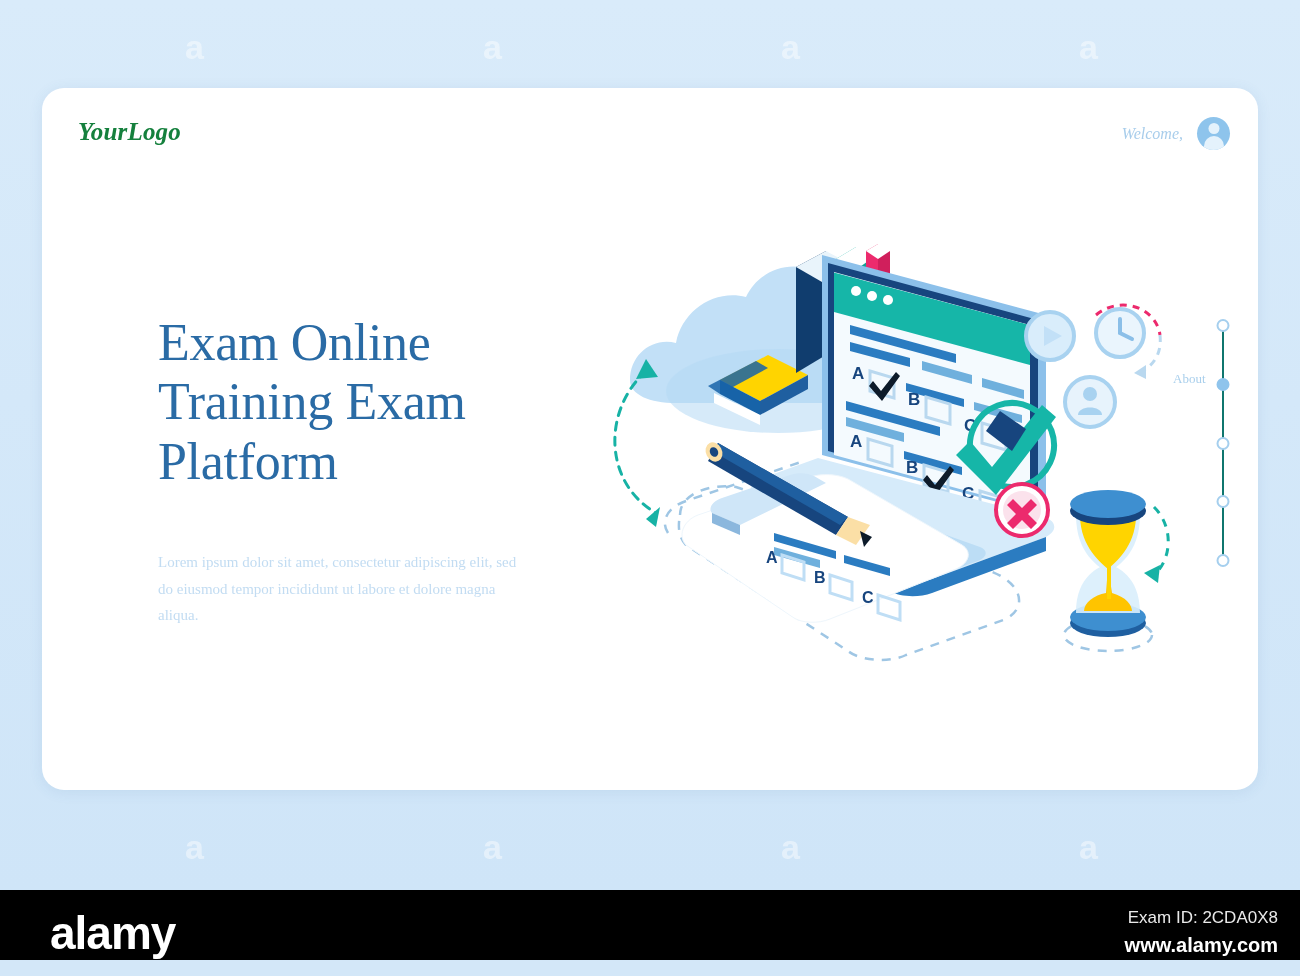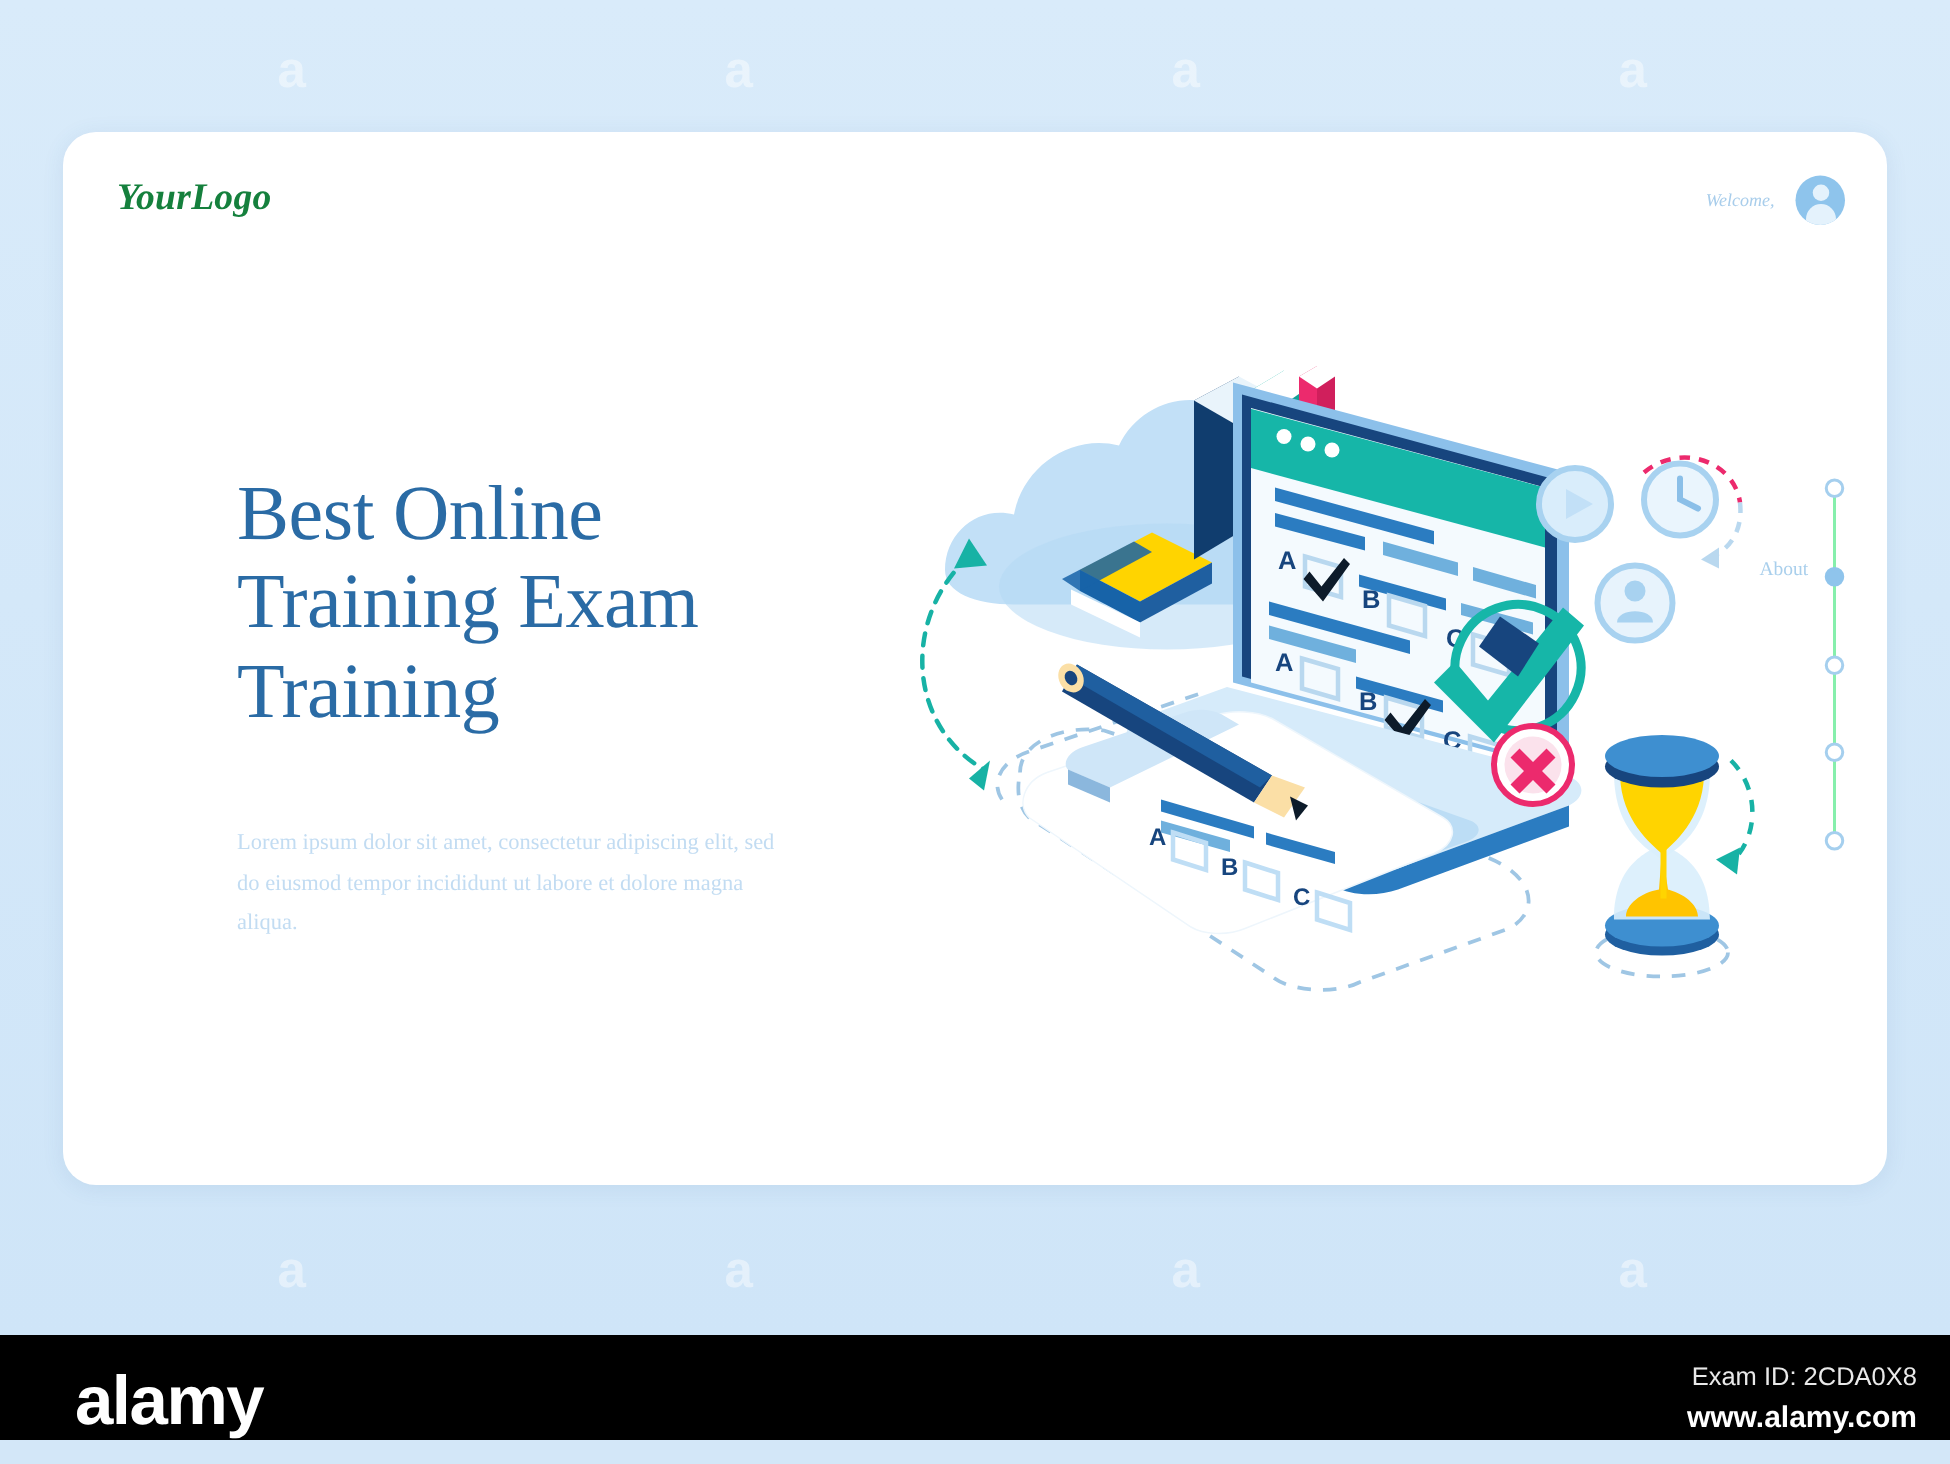--- a/index.html
+++ b/index.html
@@ -37,21 +37,21 @@
   #logo {
     position:absolute; left:78px; top:118px;
     font-size:25px; font-weight:700; font-style:italic;
     color:#15803d; letter-spacing:.2px;
   }
   #welcome-wrap {
     position:absolute; right:70px; top:117px;
     display:flex; align-items:center; gap:14px;
   }
   #welcome-text {
-    font-size:12px; font-style:italic; color:#a8cdeb;
+    font-size:16px; font-style:italic; color:#a8cdeb;
   }
   #avatar {
     width:33px; height:33px; border-radius:50%;
     background:#8ec4ec; position:relative; overflow:hidden;
   }
   #avatar::before {
     content:""; position:absolute; left:50%; top:6px;
     transform:translateX(-50%);
     width:11px; height:11px; border-radius:50%; background:#e4f2fc;
   }
@@ -70,21 +70,21 @@
   }
   #subcopy {
     position:absolute; left:158px; top:525px;
     width:360px;
     font-size:15px; line-height:1.78; color:#c2dcf2;margin-top:24px;
   }
 
   
   #vnav {
     position:absolute; left:1222px; top:325px;
-    width:2px; height:235px; background:#86efac;text-align:right;
+    width:2px; height:235px; background:#0f766e;text-align:right;
   }
   .vdot {
     position:absolute; left:50%; transform:translateX(-50%);
     width:13px; height:13px; border-radius:50%;
     background:#fff; border:2px solid #a5cfee;
   }
   .vdot.active { background:#8fc4ec; border-color:#8fc4ec; }
   #vnav-label {
     position:absolute; right:22px; top:-9px;
     font-size:13px; color:#a9cfec; white-space:nowrap;
@@ -165,21 +165,21 @@
 
 <div id="card"></div>
 
 <div id="logo">YourLogo</div>
 
 <div id="welcome-wrap">
   <span id="welcome-text">Welcome,</span>
   <span id="avatar"></span>
 </div>
 
-<h1 id="headline">Best Online Training Exam Training</h1>
+<h1 id="headline">Exam Online Training Exam Platform</h1>
 <p id="subcopy">Lorem ipsum dolor sit amet, consectetur adipiscing elit, sed do eiusmod tempor incididunt ut labore et dolore magna aliqua.</p>
 
 <div id="vnav">
     <div class="vdot" style="top: -6px;"></div>
     <div class="vdot active" style="top: 52.75px;">
       <span id="vnav-label">About</span>
     </div>
     <div class="vdot" style="top: 111.5px;"></div>
     <div class="vdot" style="top: 170.25px;"></div>
     <div class="vdot" style="top: 229px;"></div>

